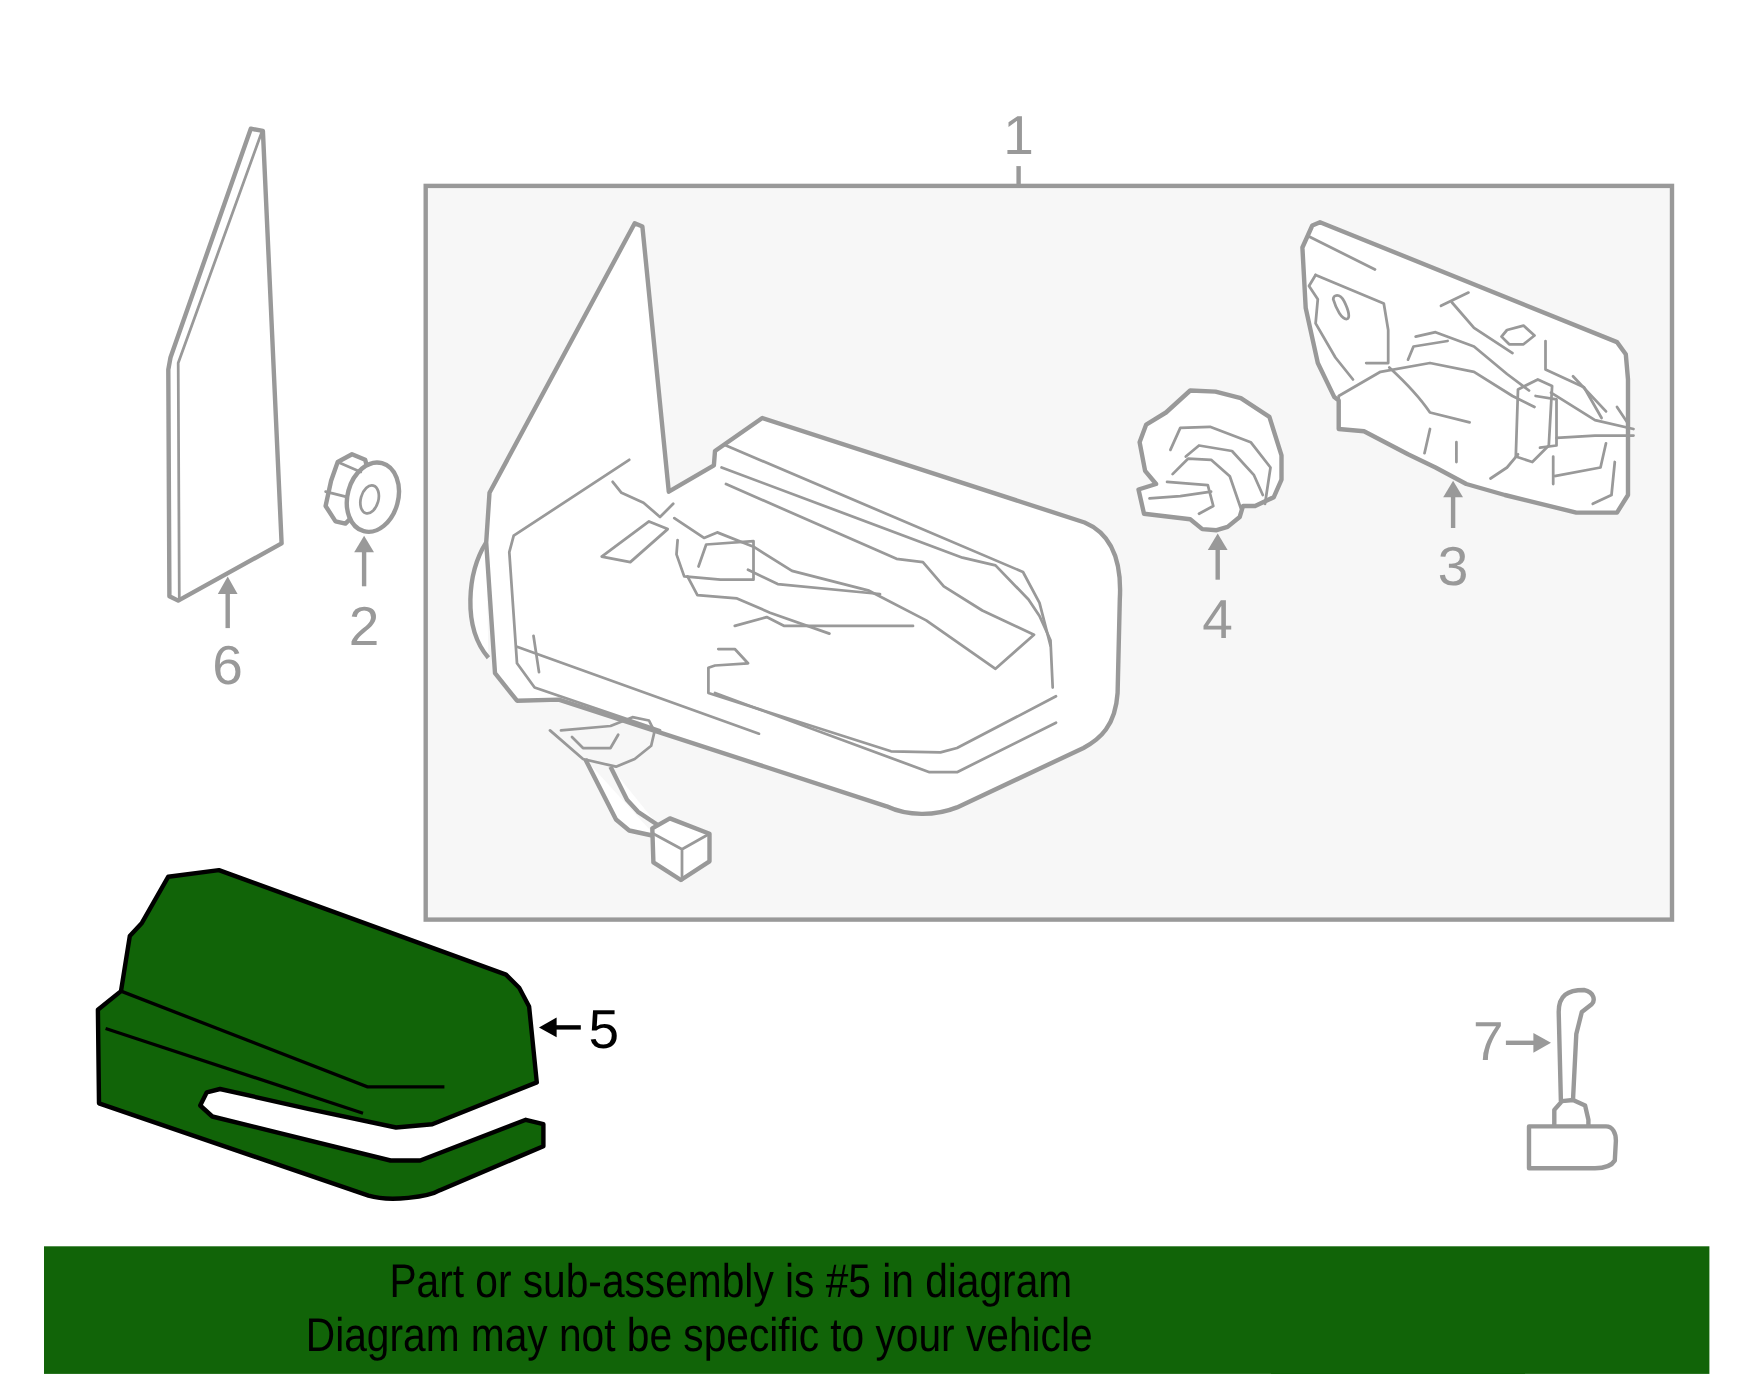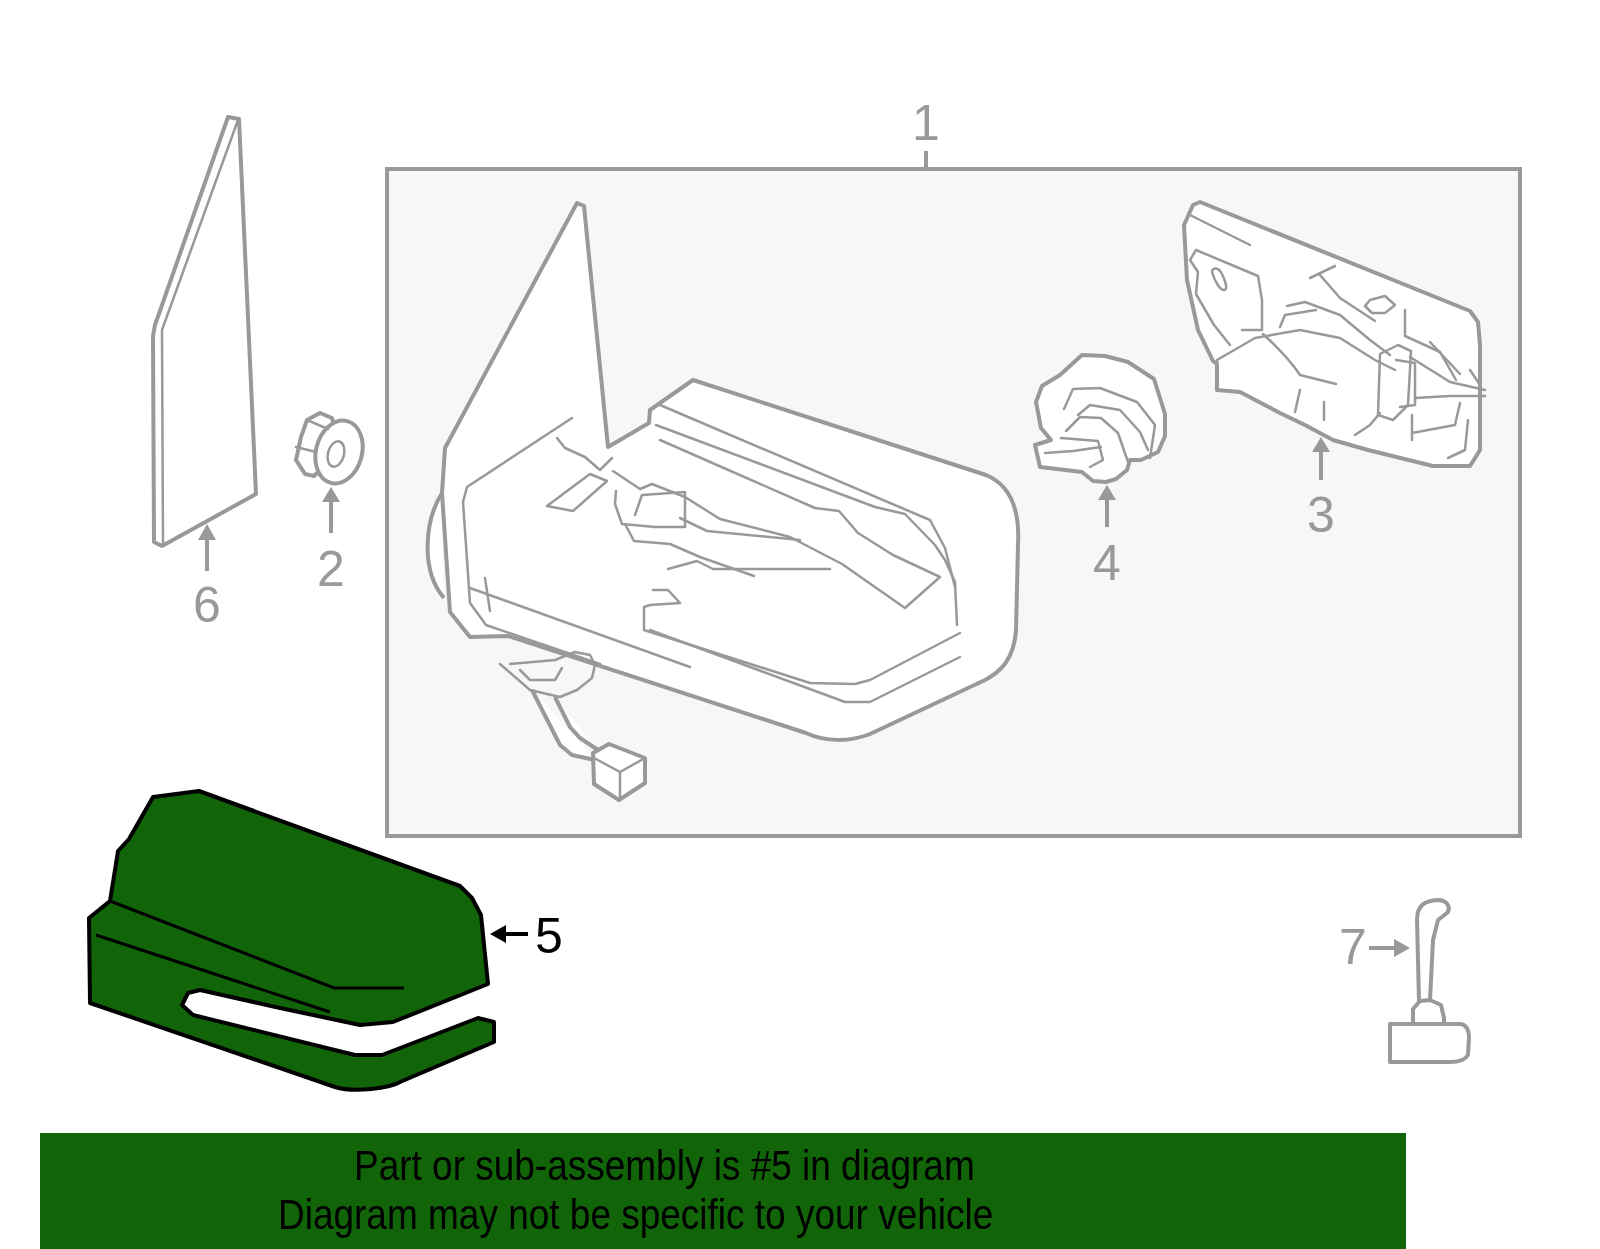--- a/index.html
+++ b/index.html
@@ -5,21 +5,21 @@
     html, body { margin: 0; padding: 0; background: #ffffff; }
     body { width: 1600px; height: 1249px; position: relative; overflow: hidden;
            font-family: "Liberation Sans", sans-serif; }
     #diagram { position: absolute; left: 0; top: 0; width: 1600px; height: 1249px; }
     .callout { font-family: "Liberation Sans", sans-serif; font-size: 50px; fill: #999999; }
     .callout-hl { fill: #000000; }
     .part-line { fill: #ffffff; stroke: #999999; stroke-width: 4; stroke-linejoin: round; }
     .thin { fill: none; stroke: #999999; stroke-width: 2.5; stroke-linejoin: round; stroke-linecap: round; }
     .leader { stroke: #999999; stroke-width: 4; fill: none; }
     .arrowhead { fill: #999999; }
-    #banner { position: absolute; left: 40px; top: 1133px; width: 1366px; height: 116px;
+    #banner { position: absolute; left: 40px; top: 1133px; width: 1514px; height: 116px;
               background: #116408; }
     .banner-line { position: absolute; left: 0; width: 1490px; text-align: left;
                    font-family: "Liberation Sans", sans-serif; font-size: 43px; color: #000;
                    transform: scaleX(0.86); transform-origin: left center; white-space: nowrap; }
     #banner-line-1 { top: 8px; left: 314px; }
     #banner-line-2 { top: 57px; left: 238px; }
   </style>
 </head>
 <body>
 

